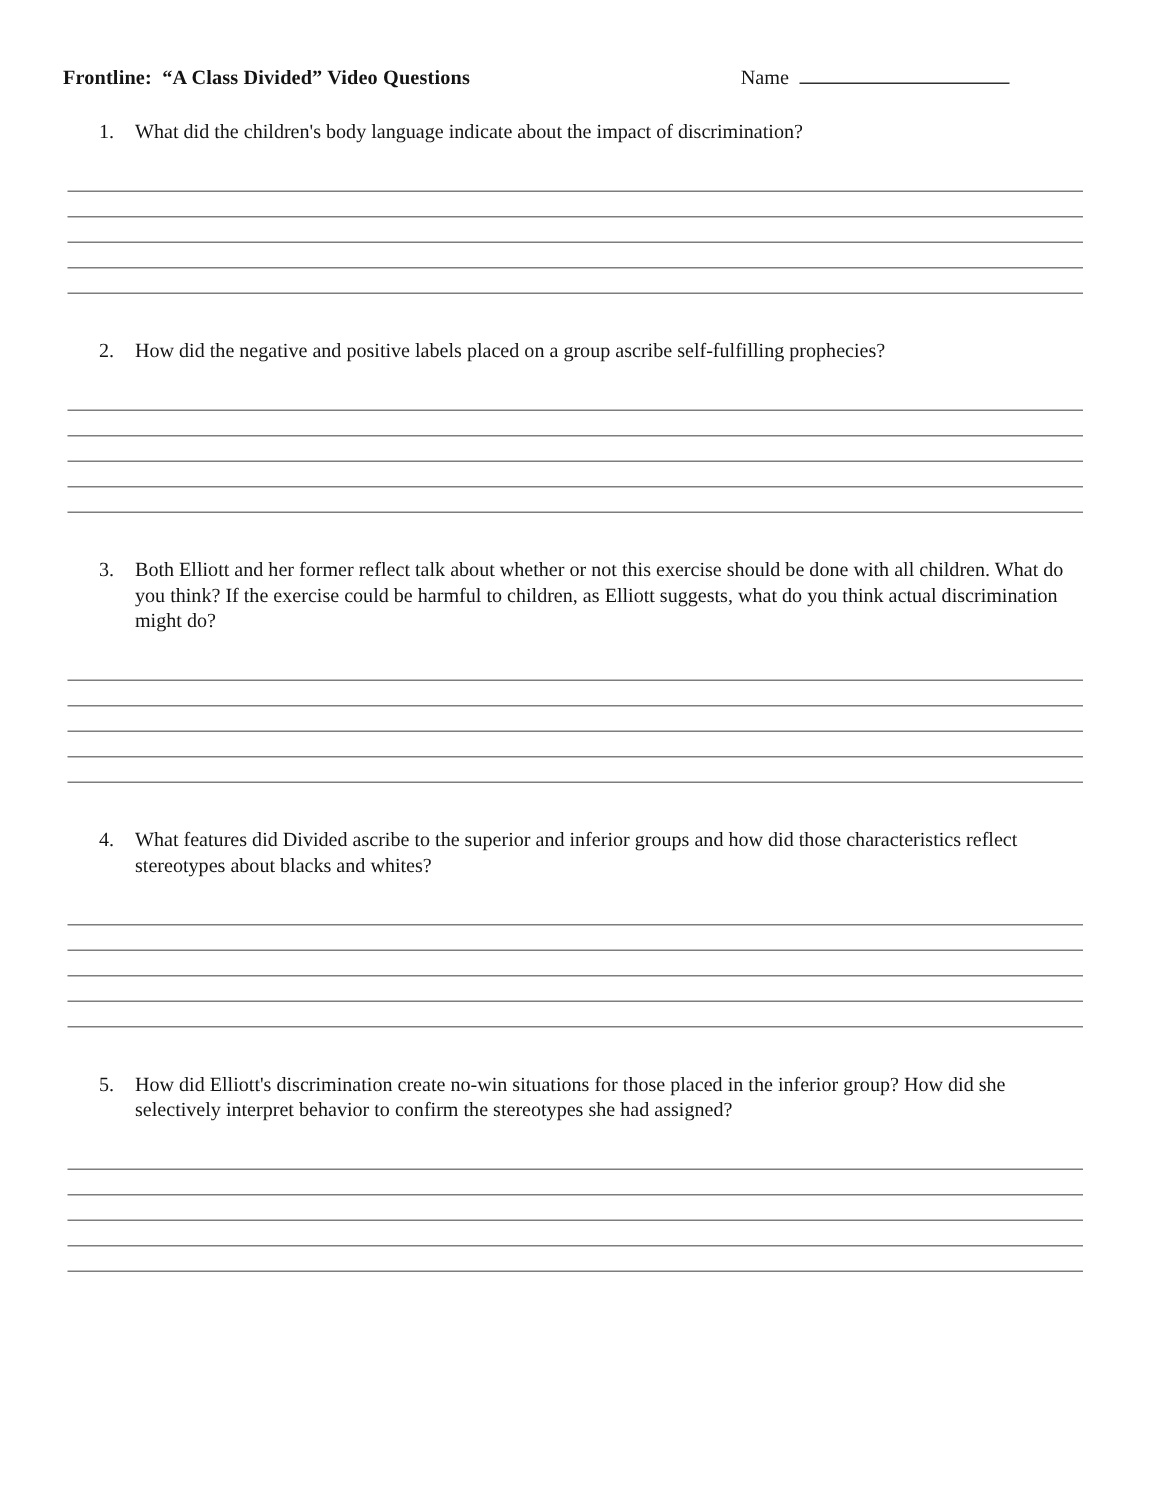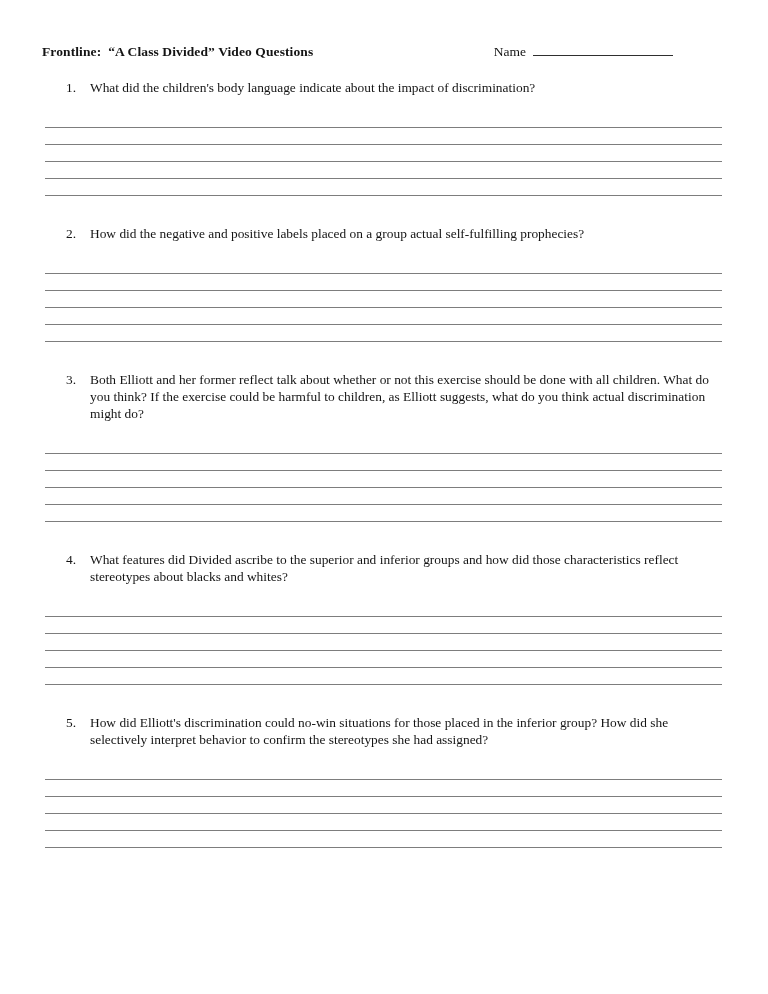--- a/index.html
+++ b/index.html
@@ -94,21 +94,21 @@
           <div class="answer-line"></div>
           <div class="answer-line"></div>
           <div class="answer-line"></div>
           <div class="answer-line"></div>
         </div>
   </div>
 
   <div class="question-block">
     <p class="question">
       <span class="q-number">2.</span>
-      <span class="q-text">How did the negative and positive labels placed on a group actual self-fulfilling prophecies?</span>
+      <span class="q-text">How did the negative and positive labels placed on a group ascribe self-fulfilling prophecies?</span>
     </p>
     <div class="answer-lines">
           <div class="answer-line"></div>
           <div class="answer-line"></div>
           <div class="answer-line"></div>
           <div class="answer-line"></div>
           <div class="answer-line"></div>
         </div>
   </div>
 
@@ -136,21 +136,21 @@
           <div class="answer-line"></div>
           <div class="answer-line"></div>
           <div class="answer-line"></div>
           <div class="answer-line"></div>
         </div>
   </div>
 
   <div class="question-block">
     <p class="question">
       <span class="q-number">5.</span>
-      <span class="q-text">How did Elliott's discrimination could no-win situations for those placed in the inferior group? How did she selectively interpret behavior to confirm the stereotypes she had assigned?</span>
+      <span class="q-text">How did Elliott's discrimination create no-win situations for those placed in the inferior group? How did she selectively interpret behavior to confirm the stereotypes she had assigned?</span>
     </p>
     <div class="answer-lines">
           <div class="answer-line"></div>
           <div class="answer-line"></div>
           <div class="answer-line"></div>
           <div class="answer-line"></div>
           <div class="answer-line"></div>
         </div>
   </div>
 </section>

